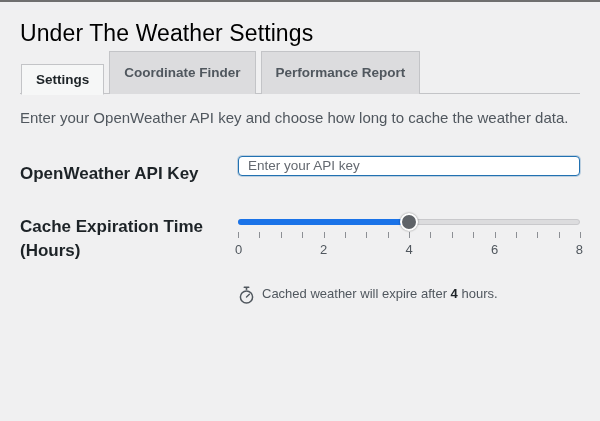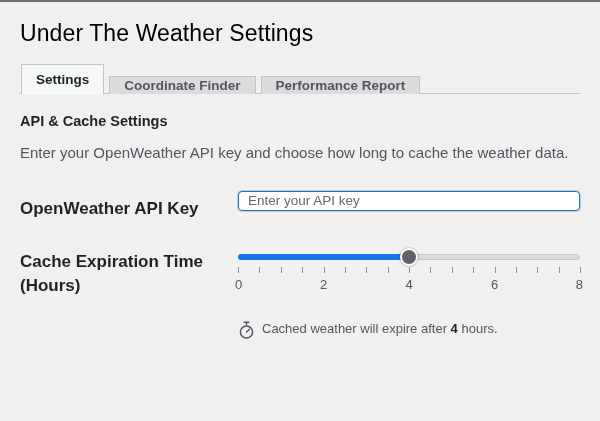--- a/index.html
+++ b/index.html
@@ -54,21 +54,21 @@
     padding: 8px 14px 8px 14px;
     margin-right: 5px;
     border: 1px solid #c3c4c7;
     border-bottom: none;
     background: #dcdcde;
     color: #50575e;
     font-weight: bold;
     cursor: pointer;
     position: relative;
     top: 1px;
-    height: 18px;
+    height: 43px;
     box-sizing: border-box;
     display: flex;
     align-items: center;
     border-radius: 0;
     white-space: nowrap;
   }
   .tab.active {
     background: #f6f7f7;
     color: #1d2327;
     border-bottom: 1px solid #f6f7f7;
@@ -252,21 +252,20 @@
       <span>Settings</span>
     </div>
     <div class="tab">
       <span>Coordinate Finder</span>
     </div>
     <div class="tab">
       <span>Performance Report</span>
     </div>
   </div>
 
-  <h2 class="section-heading">API &amp; Cache Settings</h2>
   <p class="section-desc">Enter your OpenWeather API key and choose how long to cache the weather data.</p>
 
   <table class="form-table">
     <tbody>
       <tr class="form-row">
         <th class="form-label">OpenWeather API Key</th>
         <td class="form-field">
           <input class="api-input" type="text" placeholder="Enter your API key" style="">
         </td>
       </tr>

